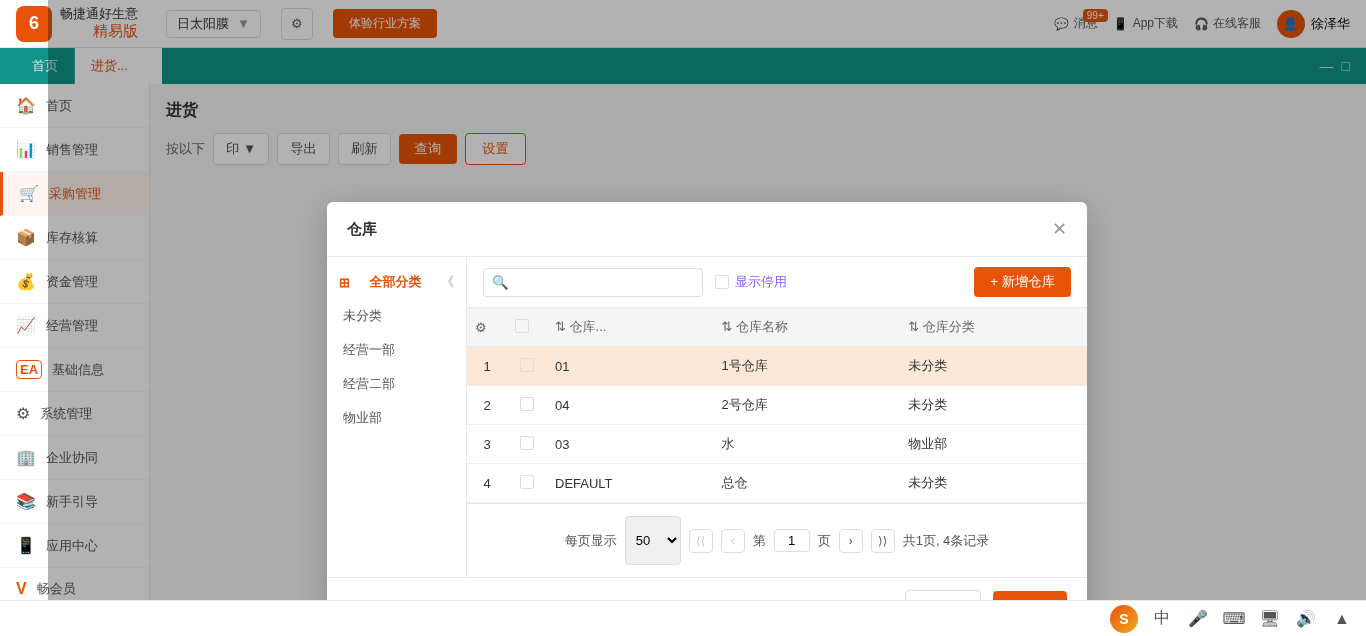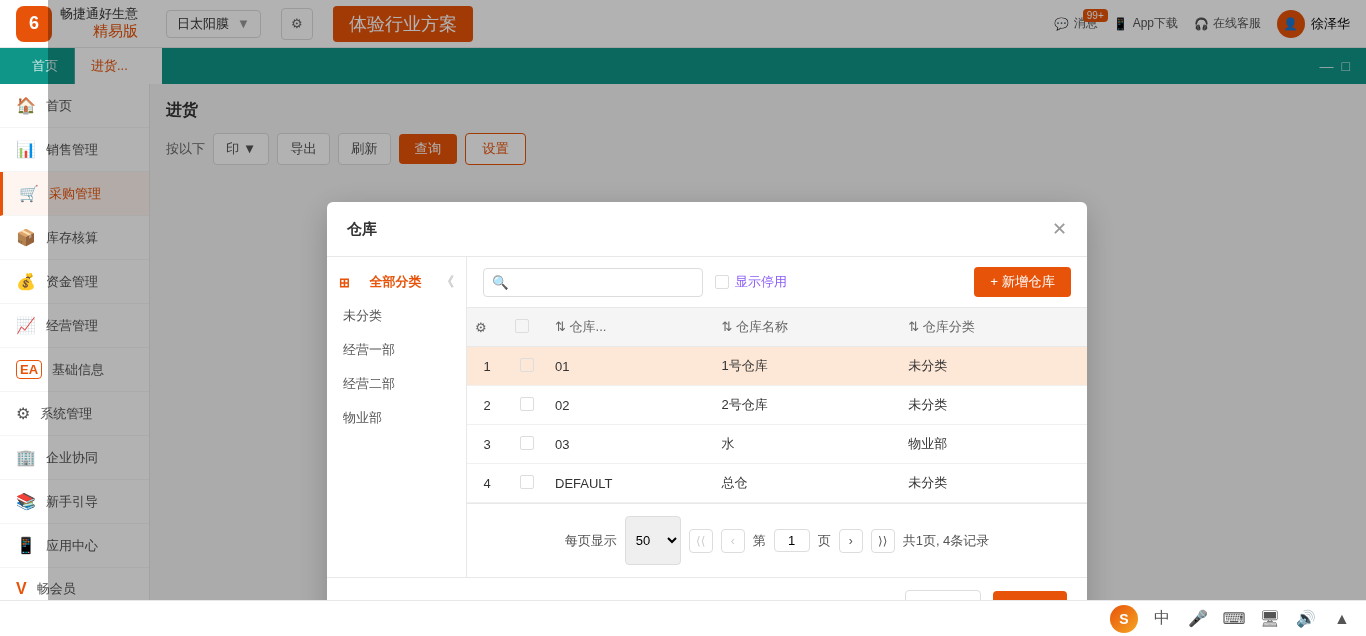--- a/index.html
+++ b/index.html
@@ -41,21 +41,21 @@
     .store-select .arrow { margin-left: 8px; color: #999; }
     .gear-btn {
       width: 32px; height: 32px;
       border: 1px solid #ddd; border-radius: 4px;
       display: flex; align-items: center; justify-content: center;
       cursor: pointer; color: #666; background: #fff;
     }
     .trial-btn {
       background: #e8530a; color: #fff;
       border: none; border-radius: 4px;
-      padding: 6px 16px; cursor: pointer; font-size: 18px;
+      padding: 6px 16px; cursor: pointer; font-size: 12px;
     }
     .header-right { display: flex; align-items: center; gap: 16px; }
     .header-icon-item { display: flex; align-items: center; gap: 4px; color: #555; cursor: pointer; font-size: 12px; position: relative; }
     .badge {
       background: #e8530a; color: #fff;
       border-radius: 4px; font-size: 10px;
       padding: 1px 4px; position: absolute;
       top: -6px; right: -10px; white-space: nowrap;
     }
     .user-info { display: flex; align-items: center; gap: 6px; cursor: pointer; }
@@ -442,21 +442,21 @@
             <tr class="highlighted">
       <td class="col-center">1</td>
       <td class="col-center"><span class="checkbox"></span></td>
       <td>01</td>
       <td>1号仓库</td>
       <td>未分类</td>
     </tr>
                 <tr>
       <td class="col-center">2</td>
       <td class="col-center"><span class="checkbox"></span></td>
-      <td>02</td>
+      <td>04</td>
       <td>2号仓库</td>
       <td>未分类</td>
     </tr>
                 <tr>
       <td class="col-center">3</td>
       <td class="col-center"><span class="checkbox"></span></td>
       <td>03</td>
       <td>水</td>
       <td>物业部</td>
     </tr>

